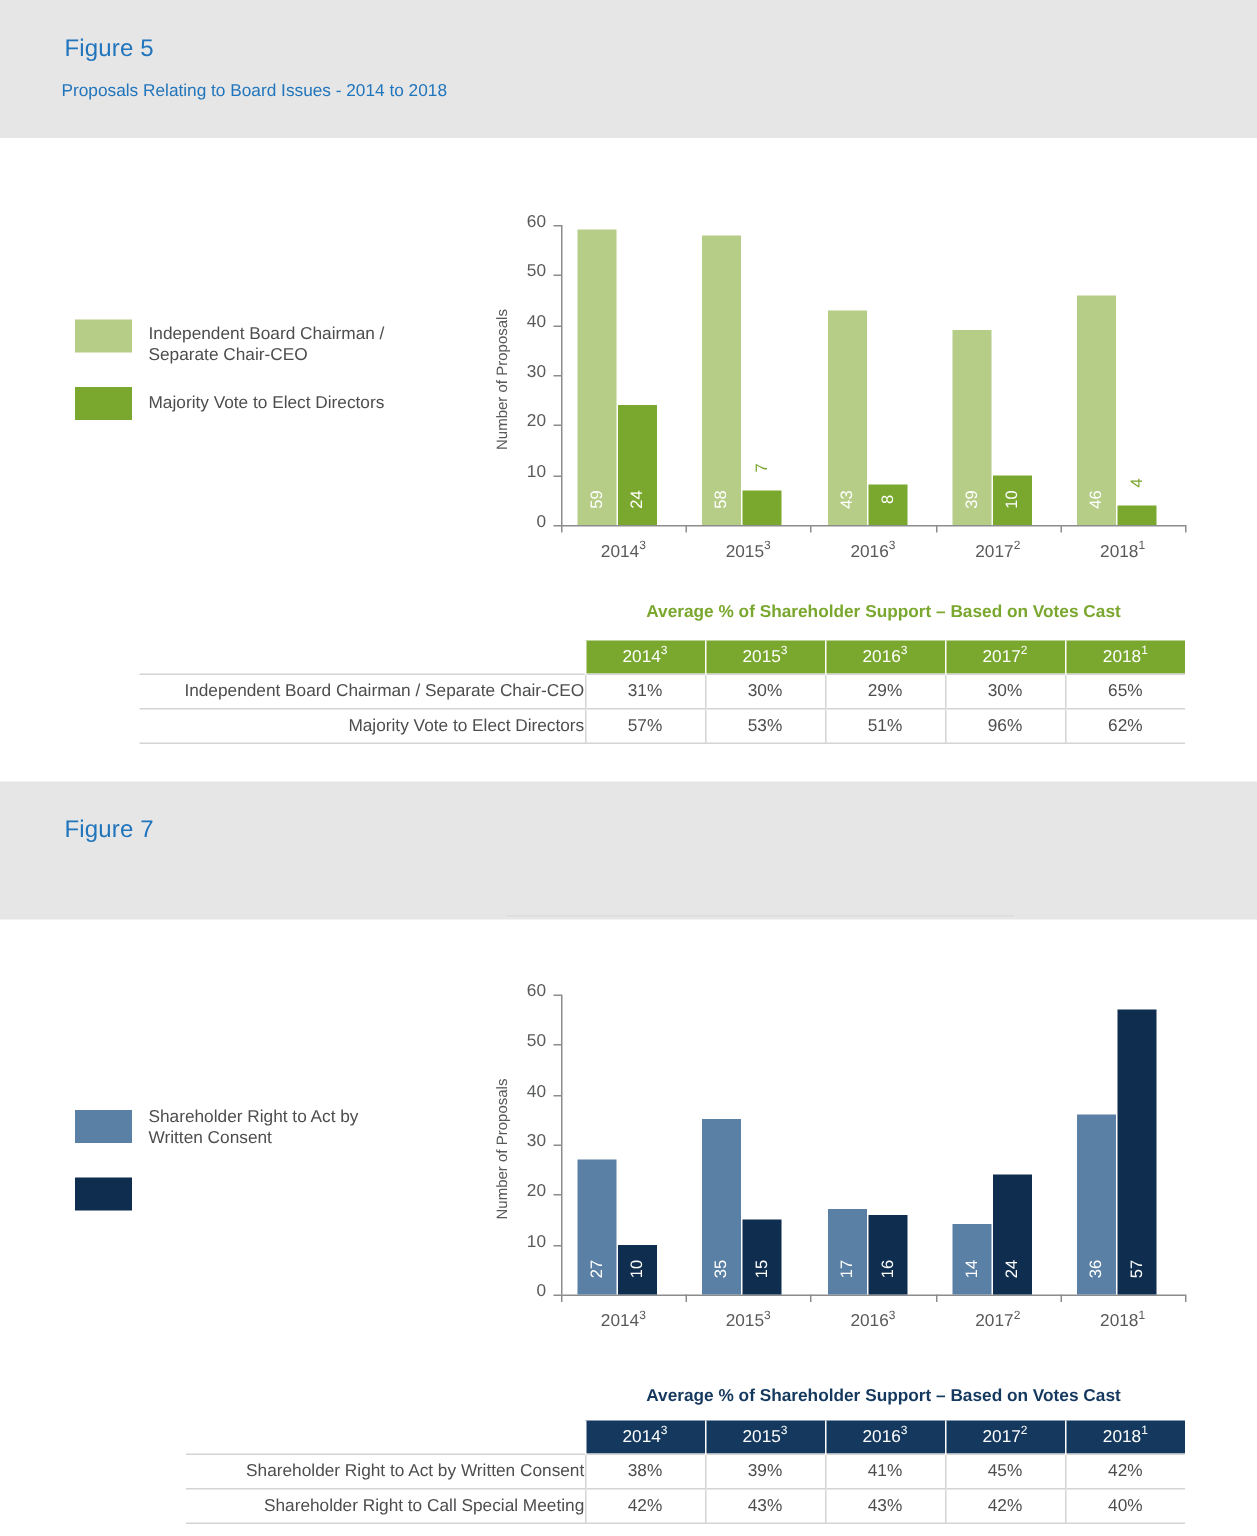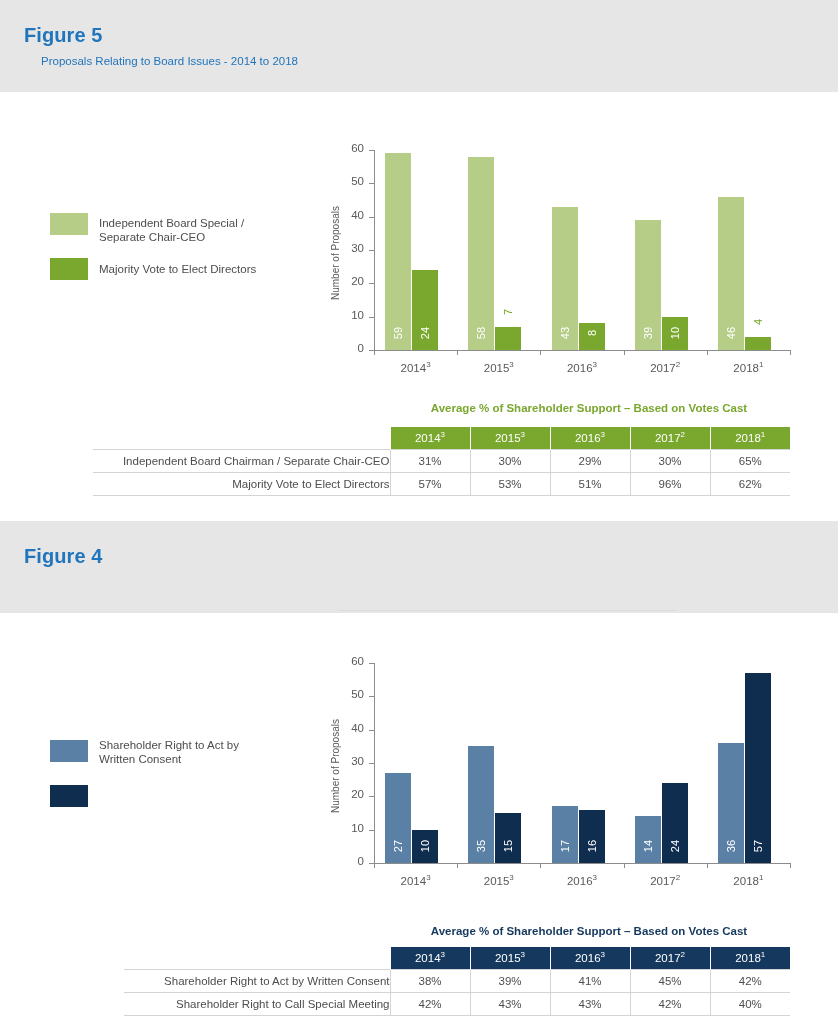--- a/index.html
+++ b/index.html
@@ -10,22 +10,22 @@
     overflow: hidden;
   }
   .page { position: relative; width: 838px; height: 1024px; }
 
   
   .fig-band {
     position: absolute; left: 0; width: 838px;
     background: #e6e6e6;
   }
   .fig-title {
-    position: absolute; left: 24px;
-    font-size: 20px; font-weight: bold; color: #2175bc;
+    position: absolute; left: 43px;
+    font-size: 16px; font-weight: normal; color: #2175bc;
     letter-spacing: 0.1px;
   }
   .fig-sub {
     position: absolute; left: 41px;
     font-size: 11.5px; color: #2175bc;
   }
   .faint-rule {
     position: absolute; height: 1px; background: #dcdcdc;
   }
   .axis-title {
@@ -107,21 +107,21 @@
   sup { font-size: 8px; vertical-align: super; line-height: 0; }
 </style>
 </head>
 <body>
 
 <div class="page" id="page">
     <div class="fig-band" style="top: 0px; height: 92px; background: rgb(230, 230, 230);"></div>
     <div class="fig-title" style="top: 24px; color: rgb(33, 117, 188);">Figure 5</div>
     <div class="fig-sub" style="top: 55px; color: rgb(33, 117, 188);">Proposals Relating to Board Issues - 2014 to 2018</div>
     <div class="legend-swatch" style="left: 50px; top: 213px; background: rgb(181, 205, 135);"></div>
-    <div class="legend-text" style="left: 99px; top: 216px;">Independent Board Special /
+    <div class="legend-text" style="left: 99px; top: 216px;">Independent Board Chairman /
 Separate Chair-CEO</div>
     <div class="legend-swatch" style="left: 50px; top: 258px; background: rgb(122, 167, 46);"></div>
     <div class="legend-text" style="left: 99px; top: 262px;">Majority Vote to Elect Directors</div>
     <div class="yaxis-line" style="left: 374px; top: 150px; height: 200px;"></div>
     <div class="xaxis-line" style="left: 374px; top: 350px; width: 416px;"></div>
     <div class="axis-title" style="left: 330px; top: 300px;">Number of Proposals</div>
     <div class="ytick-mark" style="left: 369px; top: 350px;"></div>
     <div class="ytick-label" style="left: 326px; top: 342px; width: 38px;">0</div>
     <div class="ytick-mark" style="left: 369px; top: 317px;"></div>
     <div class="ytick-label" style="left: 326px; top: 308.667px; width: 38px;">10</div>
@@ -191,21 +191,21 @@
           <td class="rowlabel-cell">Majority Vote to Elect Directors</td>
           <td class="val-cell">57%</td>
           <td class="val-cell">53%</td>
           <td class="val-cell">51%</td>
           <td class="val-cell">96%</td>
           <td class="val-cell">62%</td>
         </tr>
       </tbody>
     </table>
     <div class="fig-band" style="top: 521px; height: 92px; background: rgb(230, 230, 230);"></div>
-    <div class="fig-title" style="top: 545px; color: rgb(33, 117, 188);">Figure 4</div>
+    <div class="fig-title" style="top: 545px; color: rgb(33, 117, 188);">Figure 7</div>
     <div class="faint-rule" style="left: 338px; top: 610px; width: 338px;"></div>
     <div class="legend-swatch" style="left: 50px; top: 740px; background: rgb(91, 128, 165);"></div>
     <div class="legend-text" style="left: 99px; top: 738px;">Shareholder Right to Act by
 Written Consent</div>
     <div class="legend-swatch" style="left: 50px; top: 785px; background: rgb(15, 45, 79);"></div>
     <div class="yaxis-line" style="left: 374px; top: 663px; height: 200px;"></div>
     <div class="xaxis-line" style="left: 374px; top: 863px; width: 416px;"></div>
     <div class="axis-title" style="left: 330px; top: 813px;">Number of Proposals</div>
     <div class="ytick-mark" style="left: 369px; top: 863px;"></div>
     <div class="ytick-label" style="left: 326px; top: 855px; width: 38px;">0</div>

